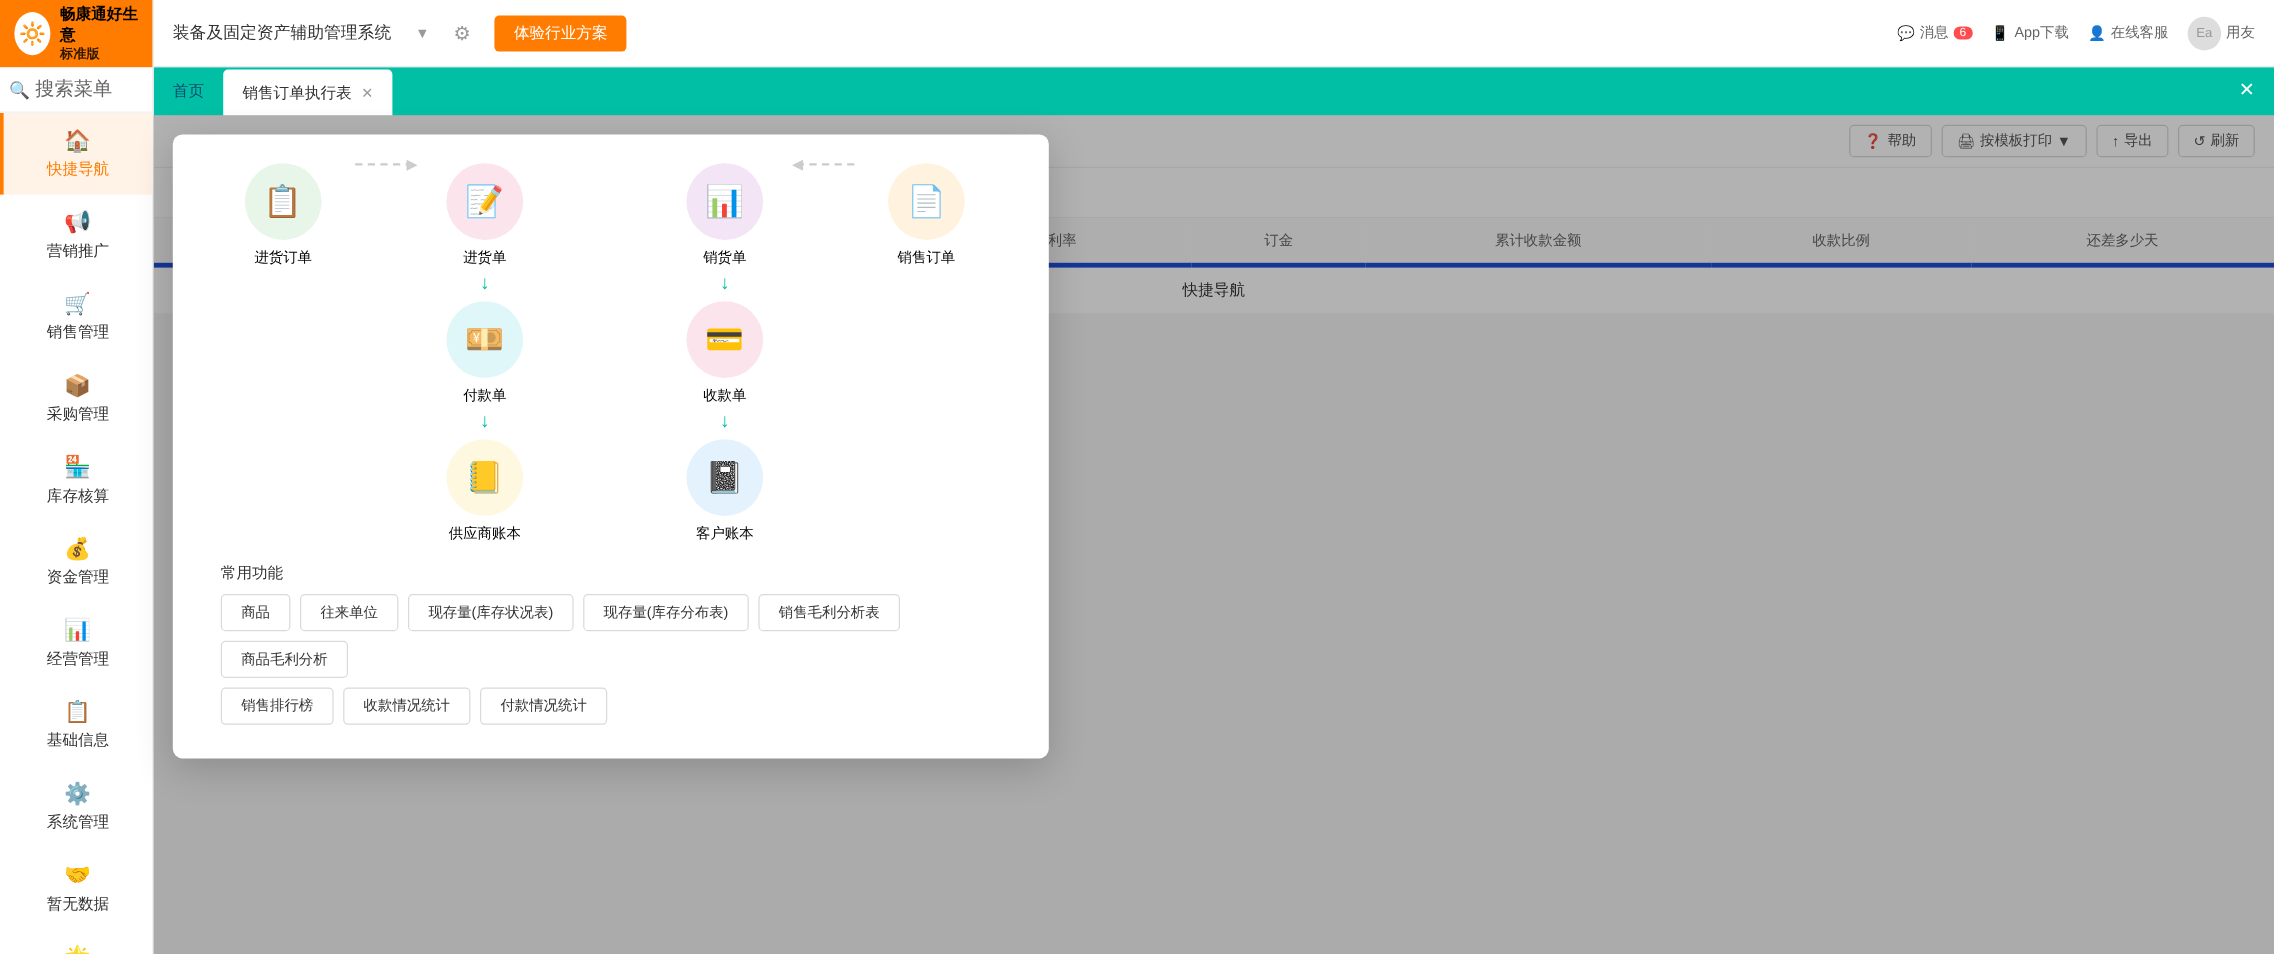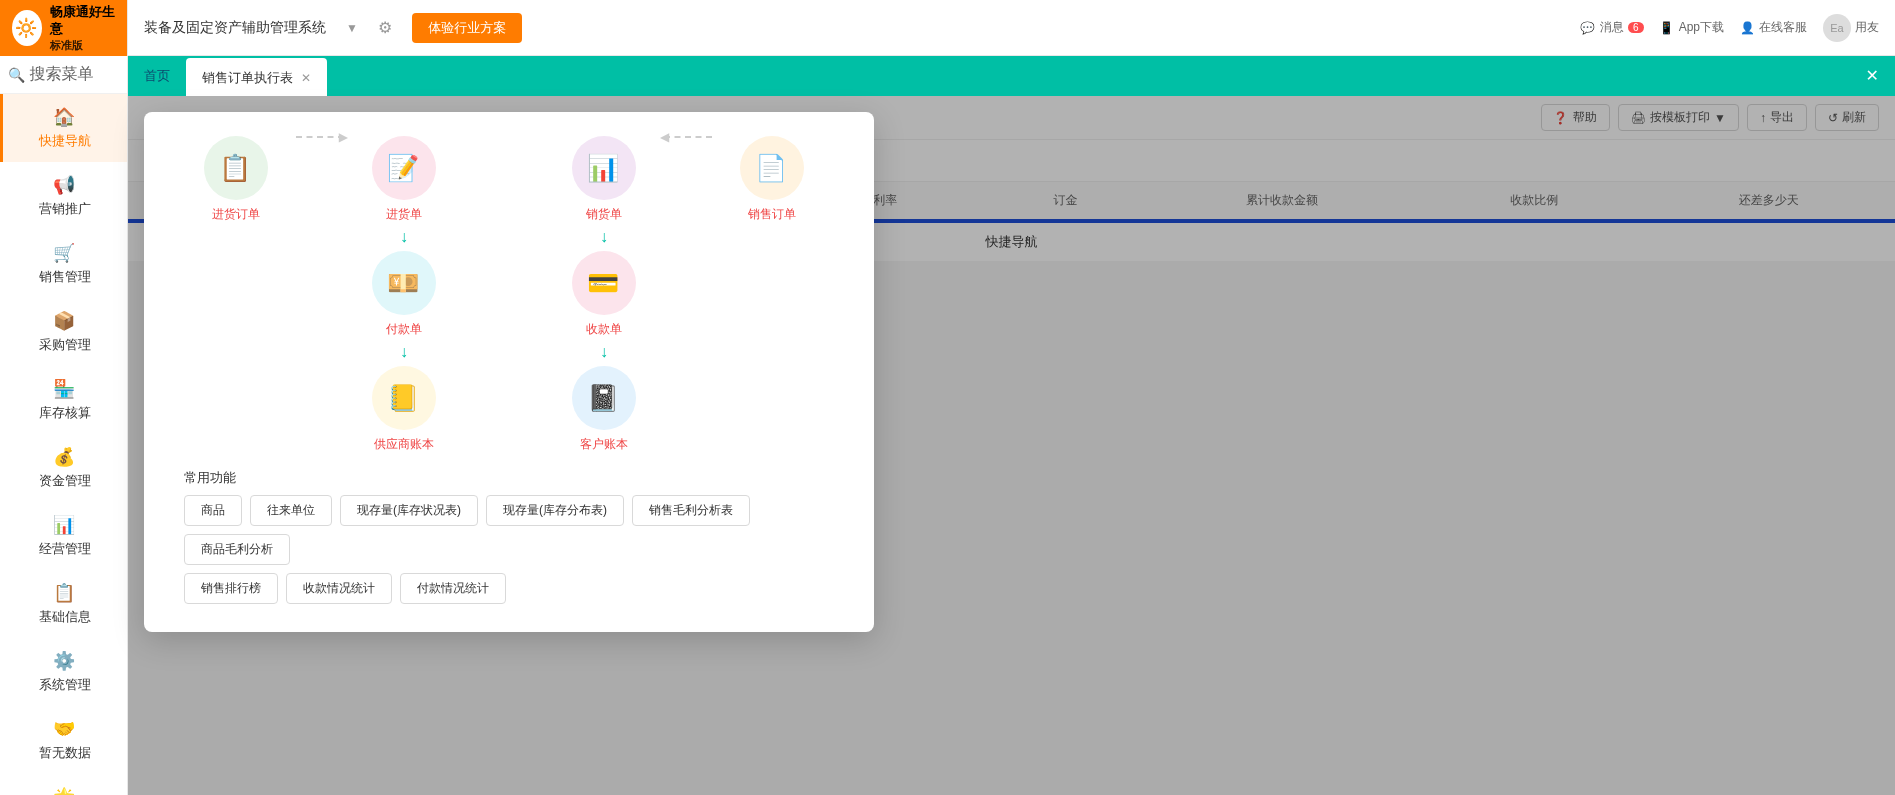--- a/index.html
+++ b/index.html
@@ -170,21 +170,21 @@
     }
     .flow-circle.green { background: #e8f5e9; color: #4caf50; }
     .flow-circle.red { background: #fce4ec; color: #e53935; }
     .flow-circle.purple { background: #f3e5f5; color: #9c27b0; }
     .flow-circle.orange { background: #fff3e0; color: #ff9800; }
     .flow-circle.teal { background: #e0f7fa; color: #00bcd4; }
     .flow-circle.pink { background: #fce4ec; color: #e91e63; }
     .flow-circle.yellow-orange { background: #fff8e1; color: #ffa726; }
     .flow-circle.light-blue { background: #e3f2fd; color: #42a5f5; }
 
-    .flow-label { font-size: 12px; color: #ef4444; text-align: left; font-family: Liberation Mono, monospace; }
+    .flow-label { font-size: 12px; color: #000000; text-align: left; font-family: Liberation Mono, monospace; }
 
     .v-arrow {
       height: 28px; display: flex; align-items: center; justify-content: center;
       color: #00bfa5; font-size: 16px; margin: 0 auto; width: 64px;
     }
 
     
     .common-funcs {
       padding: 0 40px 16px;
     }

